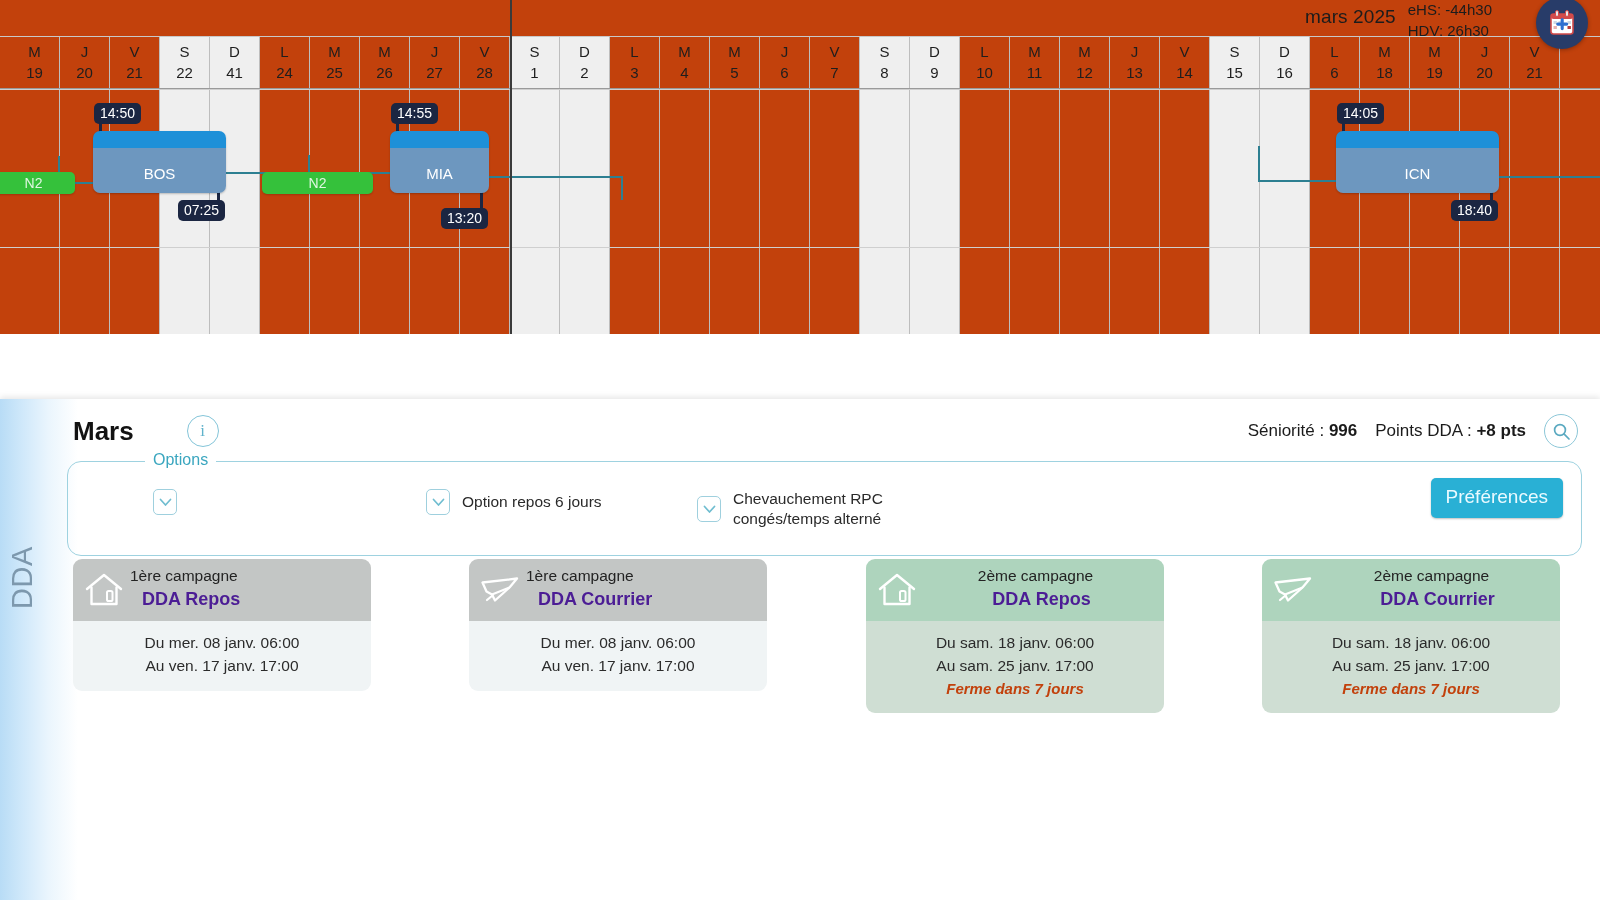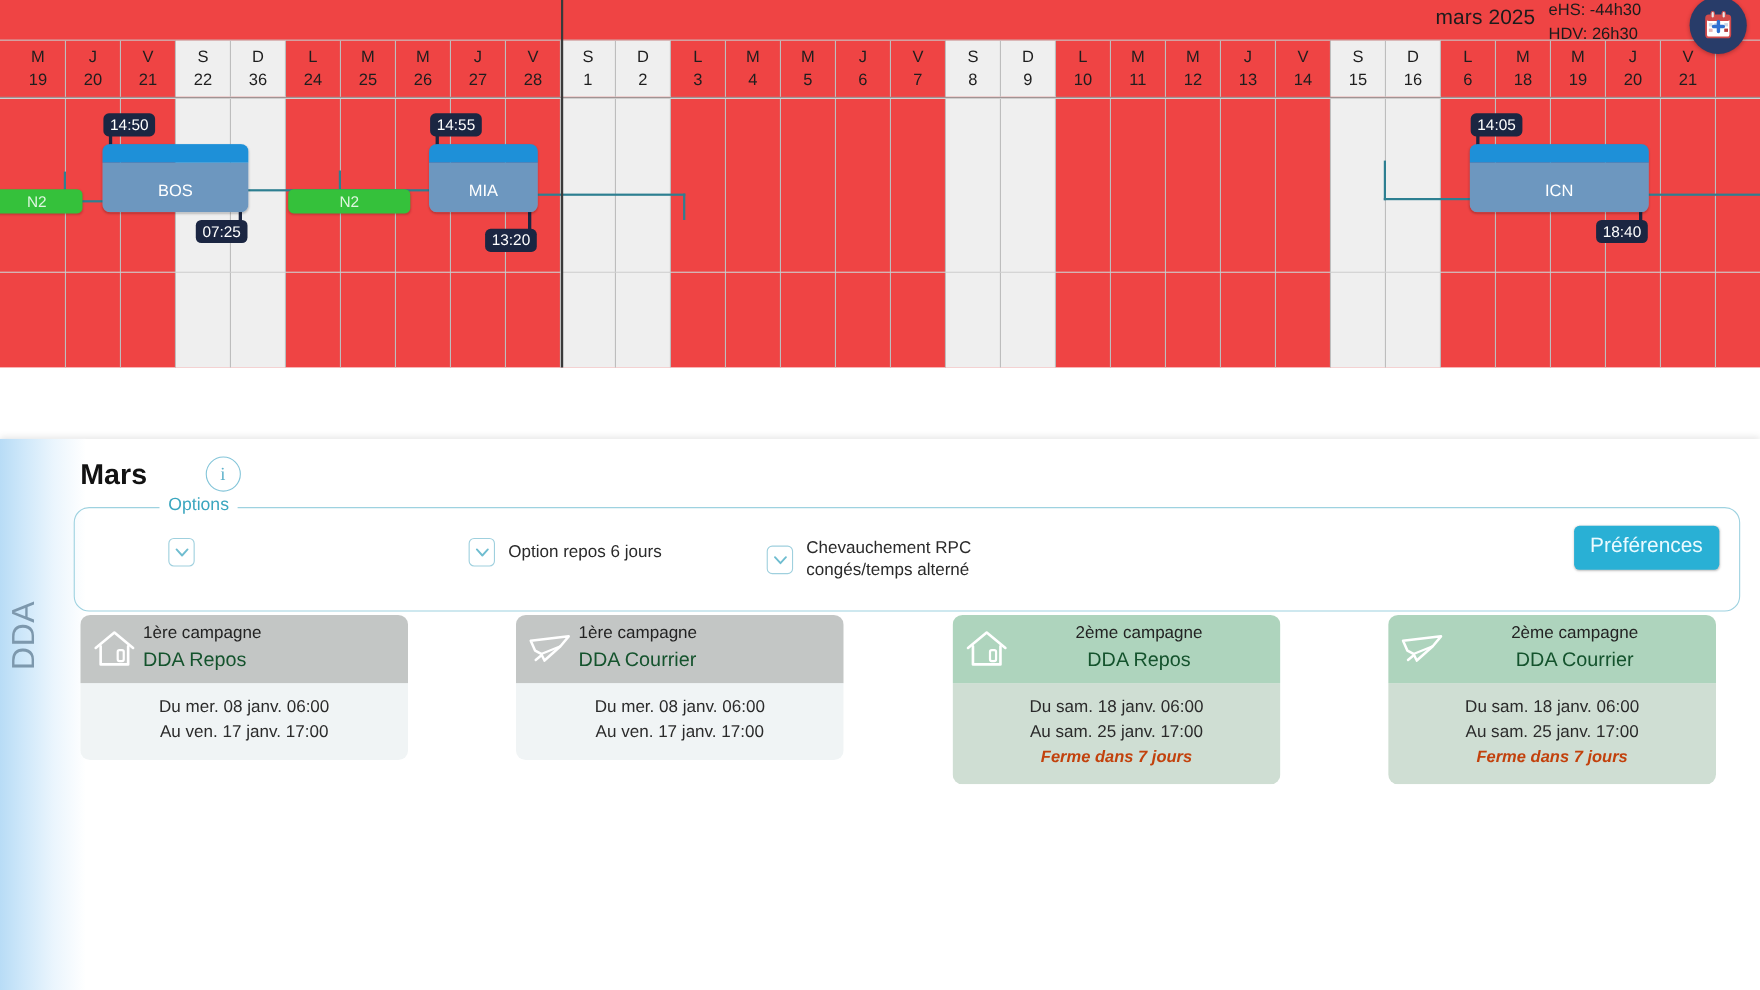--- a/index.html
+++ b/index.html
@@ -10,21 +10,21 @@
     font-family: "Liberation Sans", "DejaVu Sans", sans-serif;
     overflow: hidden;
   }
 
   
   #app { position: relative; width: 1600px; height: 900px; background: #fff; }
 
   
   .calendar {
     position: absolute; left: 0; top: 0; width: 1600px; height: 334px;
-    background: #ef4444; overflow: hidden;
+    background: #c2410c; overflow: hidden;
   }
 
   .cal-meta {
     position: absolute; right: 108px; top: 0px;
     display: flex; align-items: flex-start; gap: 12px;
     z-index: 6;
   }
   .cal-month {
     font-size: 19px; color: #1c1c1c; letter-spacing: .1px;
     padding-top: 6px; white-space: nowrap;
@@ -182,21 +182,21 @@
 
   
   .cards { position: absolute; left: 0; top: 160px; width: 1600px; height: 230px; }
   .card { position: absolute; top: 0; width: 298px; border-radius: 9px; overflow: hidden; }
   .card-head {
     position: relative; height: 62px; padding: 7px 16px 0 57px;
     background: #c3c6c5;
   }
   .card.green .card-head { background: #aed4bd; text-align: center; }
   .card-head .ctype { font-size: 15.5px; color: #232323; line-height: 1.35; }
-  .card-head .cname { font-size: 18px; font-weight: normal; color: #14532d; line-height: 1.4; }
+  .card-head .cname { font-size: 18px; font-weight: bold; color: #4c1d95; line-height: 1.4; margin-left: 12px; }
   .card-icon { position: absolute; left: 10px; top: 10px; width: 42px; height: 42px; }
   .card-body {
     background: #f0f4f5; padding: 10px 0 13px; text-align: center;
   }
   .card.green .card-body { background: #cfded3; }
   .card-body div { font-size: 15.5px; color: #2b2b2b; line-height: 1.5; }
   .card-body .closing { font-style: italic; font-weight: bold; font-size: 15px; color: #c2410c; }
 
   .saisir-btn {
     position: absolute; left: 866px; top: 160px; width: 293px;
@@ -247,21 +247,21 @@
         <div class="daycol" style="left: 110px; width: 50px;">
           <div class="dl">V</div>
           <div class="dn">21</div>
         </div>
         <div class="daycol weekend" style="left: 160px; width: 50px;">
           <div class="dl">S</div>
           <div class="dn">22</div>
         </div>
         <div class="daycol weekend" style="left: 210px; width: 50px;">
           <div class="dl">D</div>
-          <div class="dn">36</div>
+          <div class="dn">41</div>
         </div>
         <div class="daycol" style="left: 260px; width: 50px;">
           <div class="dl">L</div>
           <div class="dn">24</div>
         </div>
         <div class="daycol" style="left: 310px; width: 50px;">
           <div class="dl">M</div>
           <div class="dn">25</div>
         </div>
         <div class="daycol" style="left: 360px; width: 50px;">
@@ -444,20 +444,34 @@
       </div>
   </section>
 
   <section class="dda-panel">
     <div class="dda-gradient"></div>
     <div class="dda-vlabel">DDA</div>
 
     <div class="panel-head">
       <div class="panel-title">Mars</div>
       <div class="info-icon">i</div>
+      <div class="head-right">
+        <div class="stat">
+          <span>Séniorité : </span><b>996</b>
+        </div>
+        <div class="stat">
+          <span>Points DDA : </span><b>+8 pts</b>
+        </div>
+        <button class="search-btn">
+          <svg width="19" height="19" viewBox="0 0 19 19">
+            <circle cx="8" cy="8" r="5.4" fill="none" stroke="#5aa9c0" stroke-width="1.7"></circle>
+            <path d="M12.2 12.2 L17 17" stroke="#5aa9c0" stroke-width="1.7" stroke-linecap="round"></path>
+          </svg>
+        </button>
+      </div>
     </div>
 
     <div class="options-box">
       <div class="options-legend">Options</div>
       <div id="opts">
           <div class="opt" style="left: 85px;">
             <span class="opt-box">
               <svg width="13" height="9" viewBox="0 0 13 9">
                 <path d="M1.5 1.5 L6.5 7 L11.5 1.5" fill="none" stroke="#6fbdd0" stroke-width="1.7" stroke-linecap="round" stroke-linejoin="round"></path>
               </svg>

